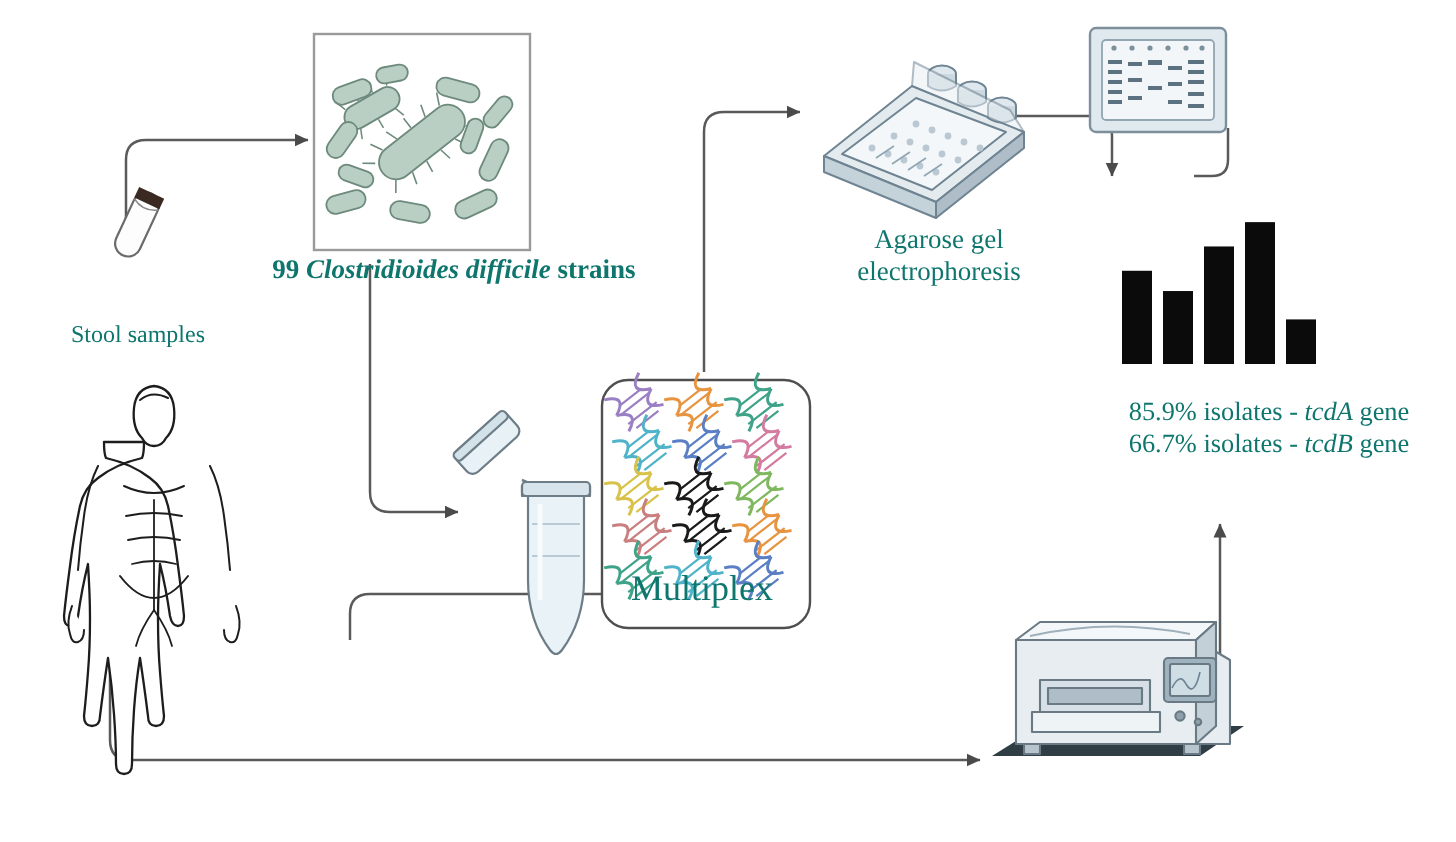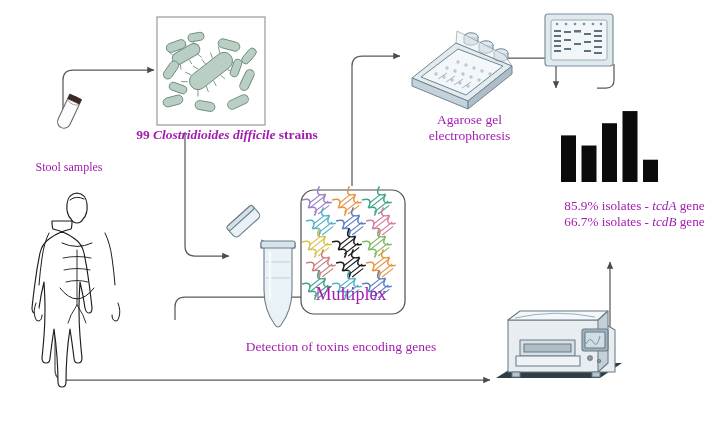--- a/index.html
+++ b/index.html
@@ -6,21 +6,21 @@
   body{
     width:728px;height:421px;
     background:#ffffff;
     font-family:"Liberation Serif", serif;
     color:#1a1a1a;
     overflow:hidden;
     position:relative;
   }
   #stage{position:absolute;left:0;top:0;width:728px;height:421px;}
   #stage svg.layer{position:absolute;left:0;top:0;width:728px;height:421px;}
-  .lbl{position:absolute;text-align:center;line-height:1.22;color:#a21caf;}
+  .lbl{position:absolute;text-align:center;line-height:1.22;color:#0f766e;}
   .lbl i{font-style:italic;}
   .t-strains{left:112px;top:127px;width:230px;font-size:13.5px;font-weight:bold;}
   .t-stool{left:6px;top:160px;width:126px;font-size:12px;}
   .t-agarose{left:401px;top:112px;width:137px;font-size:13.5px;}
   .t-results{left:528px;top:198px;width:213px;font-size:13.2px;}
   .t-mplex{left:308px;top:284px;width:86px;font-size:18px;}
   .t-detect{left:196px;top:339px;width:290px;font-size:13.5px;}
   .t-rtpcr{left:152px;top:389px;width:338px;font-size:13.5px;}
 </style>
 </head>
@@ -416,15 +416,14 @@
 
   <div class="lbl t-results" id="results-block">
       <div><span>85.9%</span><span> isolates - </span><i>tcdA</i><span> gene</span></div>
       <div><span>66.7%</span><span> isolates - </span><i>tcdB</i><span> gene</span></div>
     </div>
 
   <div class="lbl t-mplex">
     <div>Multiplex</div>
   </div>
 
-  <div class="lbl t-detect">Detection of toxins encoding genes</div>
 
 </div>
 
 </body></html>

